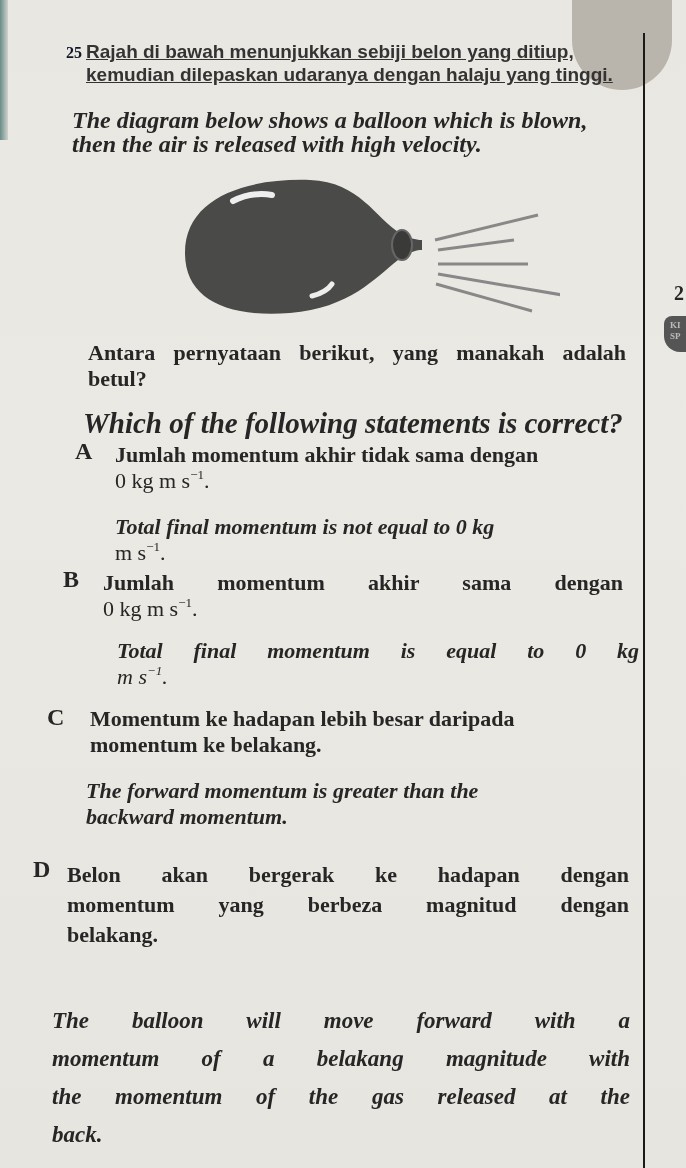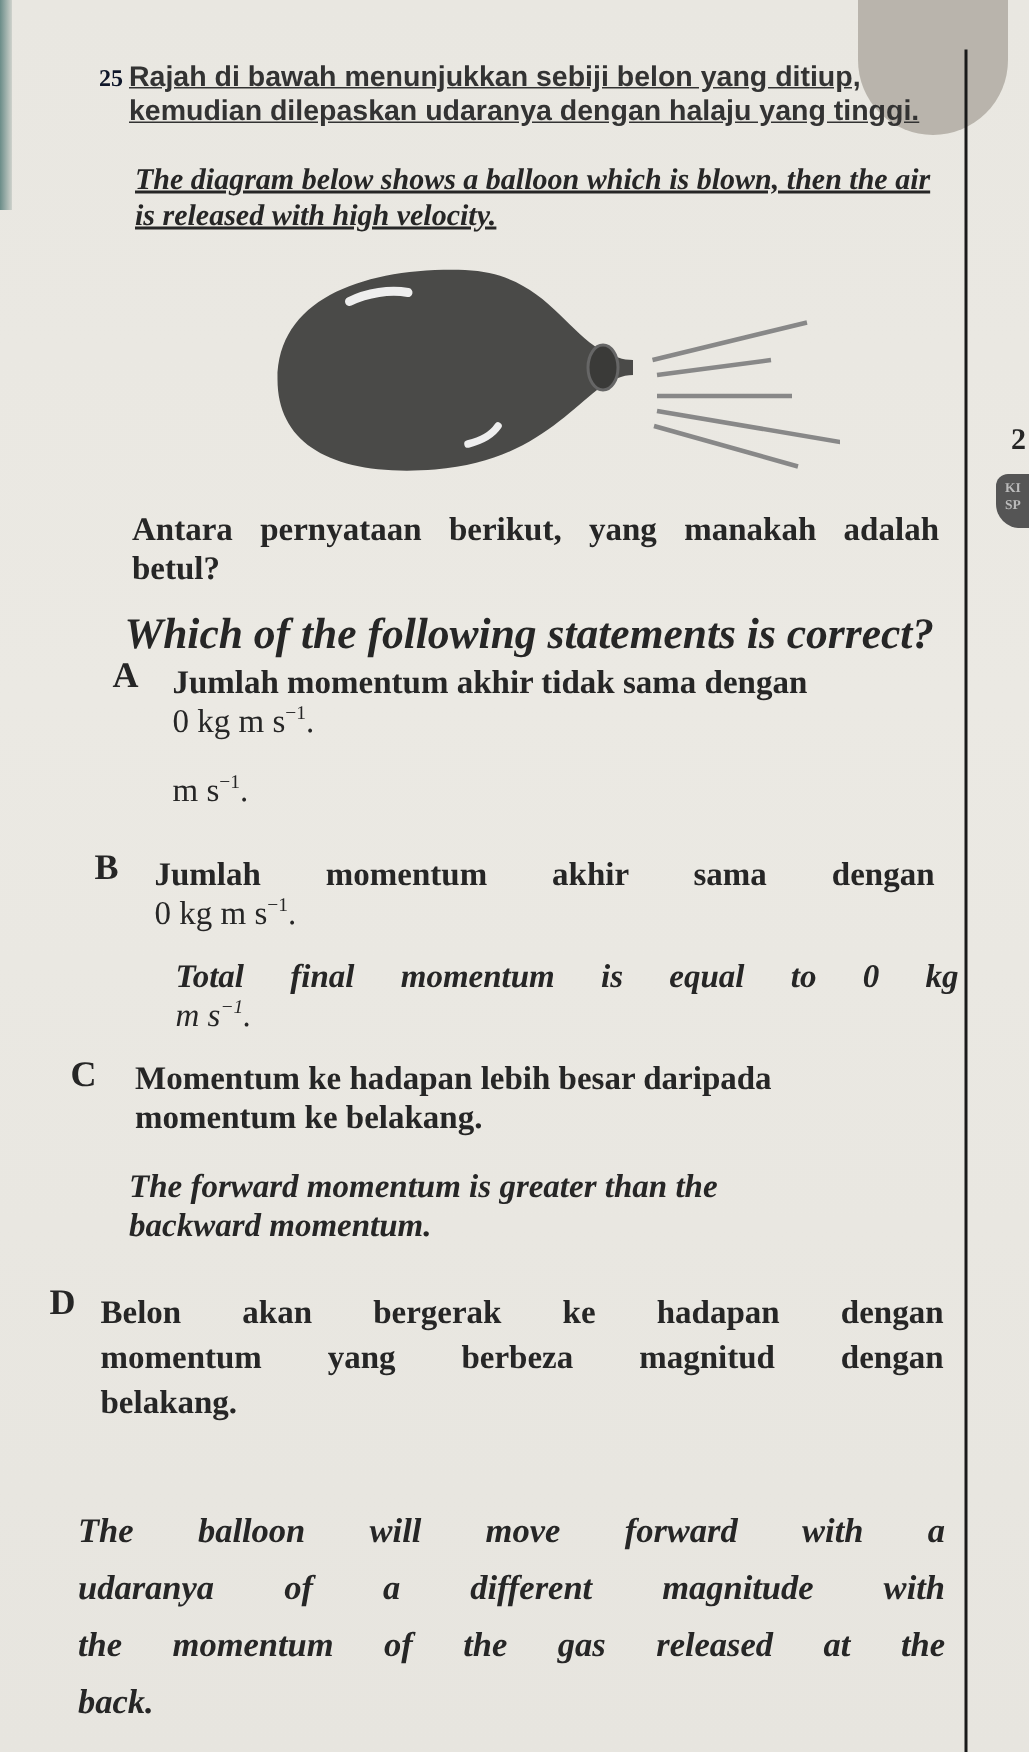--- a/index.html
+++ b/index.html
@@ -47,21 +47,21 @@
 <div class="badge">
   <div>KI</div>
   <div>SP</div>
 </div>
 
 <div class="qnum">25</div>
 
 <div class="block" style="left:86px; top:40px; width:542px; font-size:19px; line-height:23px; font-family:'Liberation Sans','DejaVu Sans',sans-serif;">
   <span class="malay" style="color:#333;text-decoration:underline;">Rajah di bawah menunjukkan sebiji belon yang ditiup, kemudian dilepaskan udaranya dengan halaju yang tinggi.</span>
 </div>
-<div class="block" style="left:90px; top:108px; width:542px; font-size:20px; line-height:24px;text-decoration:underline;">
+<div class="block" style="left:72px; top:108px; width:542px; font-size:24px; line-height:24px;">
   <span class="eng">The diagram below shows a balloon which is blown, then the air is released with high velocity.</span>
 </div>
 
 <svg class="diagram" viewBox="0 0 400 160">
   <g>
     <path d="M25,85 C25,30 85,10 150,12 C200,14 215,50 240,65 C250,70 255,72 262,72 L262,82 C255,82 248,85 238,92 C215,110 190,140 130,145 C65,150 25,130 25,85 Z" fill="#4a4a48"></path>
     <ellipse cx="242" cy="77" rx="10" ry="15" fill="#3a3a38" stroke="#666" stroke-width="2"></ellipse>
     <path d="M73,33 C85,27 100,25 112,27" stroke="#eee" stroke-width="6" fill="none" stroke-linecap="round"></path>
     <path d="M152,128 C160,126 168,122 172,116" stroke="#eee" stroke-width="5" fill="none" stroke-linecap="round"></path>
   </g>
@@ -76,20 +76,21 @@
 
 <div class="block malay justify" style="left:88px; top:340px; width:538px;">Antara pernyataan berikut, yang manakah adalah betul?</div>
 <div class="block eng" style="left:83px; top:410px; width:550px; font-size:29px;">Which of the following statements is correct?</div>
 
 <div class="opt-letter" style="left:75px; top:438px;">A</div>
 <div class="block malay" style="left:115px; top:442px; width:515px;">
   <div>Jumlah momentum akhir tidak sama dengan</div>
   <div style="font-weight:normal;"><span>0 kg m s</span><sup>−1</sup>.</div>
 </div>
 <div class="block eng" style="left:115px; top:514px; width:515px;">
+  <div>Total final momentum is not equal to 0 kg</div>
   <div style="font-style:normal; font-weight:normal;"><span>m s</span><sup>−1</sup>.</div>
 </div>
 
 <div class="opt-letter" style="left:63px; top:566px;">B</div>
 <div class="block malay" style="left:103px; top:570px; width:520px;">
   <div class="justify">Jumlah momentum akhir sama dengan</div>
   <div style="font-weight:normal;"><span>0 kg m s</span><sup>−1</sup>.</div>
 </div>
 <div class="block eng" style="left:117px; top:638px; width:522px;">
   <div class="justify">Total final momentum is equal to 0 kg</div>
@@ -107,16 +108,16 @@
 </div>
 
 <div class="opt-letter" style="left:33px; top:856px;">D</div>
 <div class="block malay" style="left:67px; top:860px; width:562px; line-height:30px;">
   <div class="justify">Belon akan bergerak ke hadapan dengan</div>
   <div class="justify">momentum yang berbeza magnitud dengan</div>
   <div>belakang.</div>
 </div>
 <div class="block eng" style="left:52px; top:1002px; width:578px; font-size:23px; line-height:38px;">
   <div class="justify">The balloon will move forward with a</div>
-  <div class="justify">udaranya of a different magnitude with</div>
+  <div class="justify">momentum of a belakang magnitude with</div>
   <div class="justify">the momentum of the gas released at the</div>
   <div>back.</div>
 </div>
 
 </body></html>

